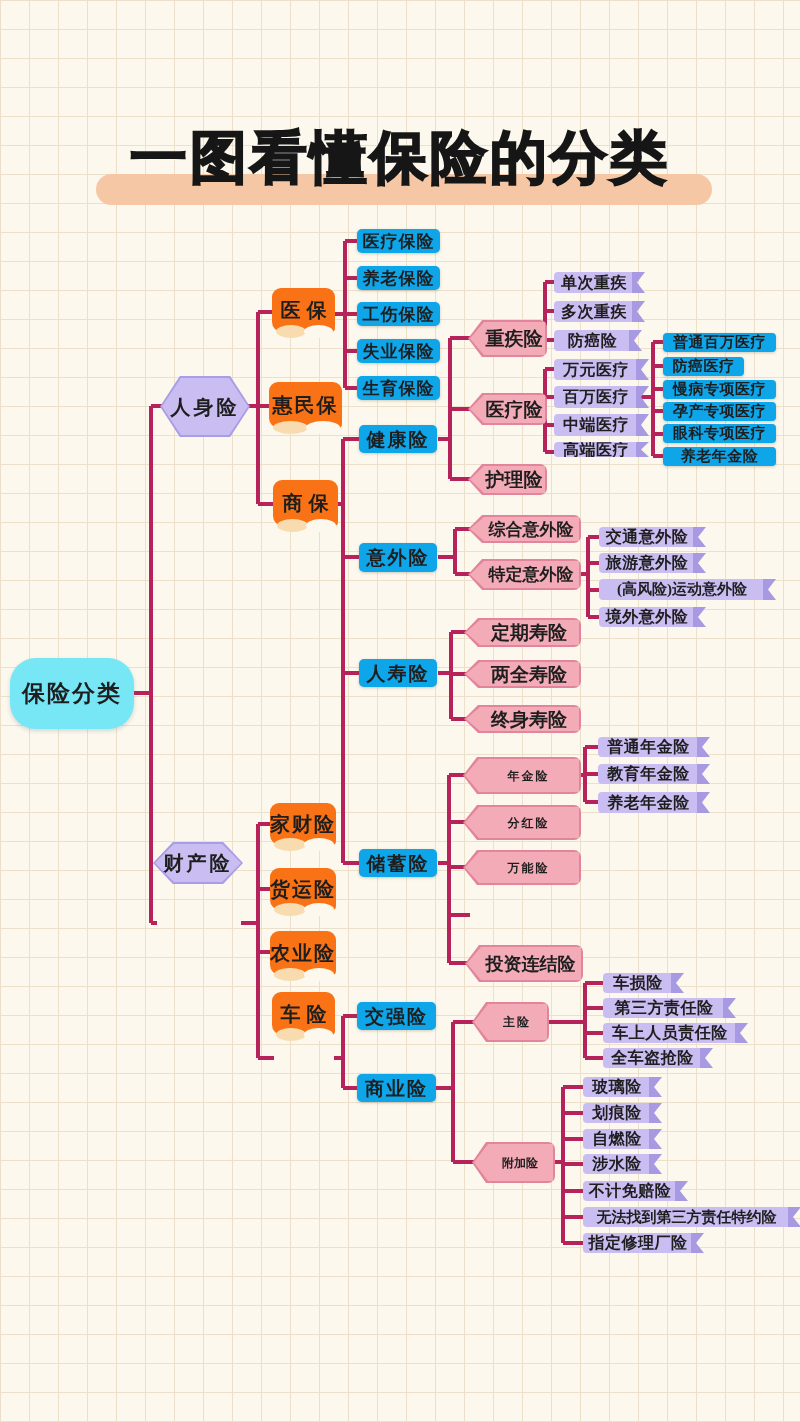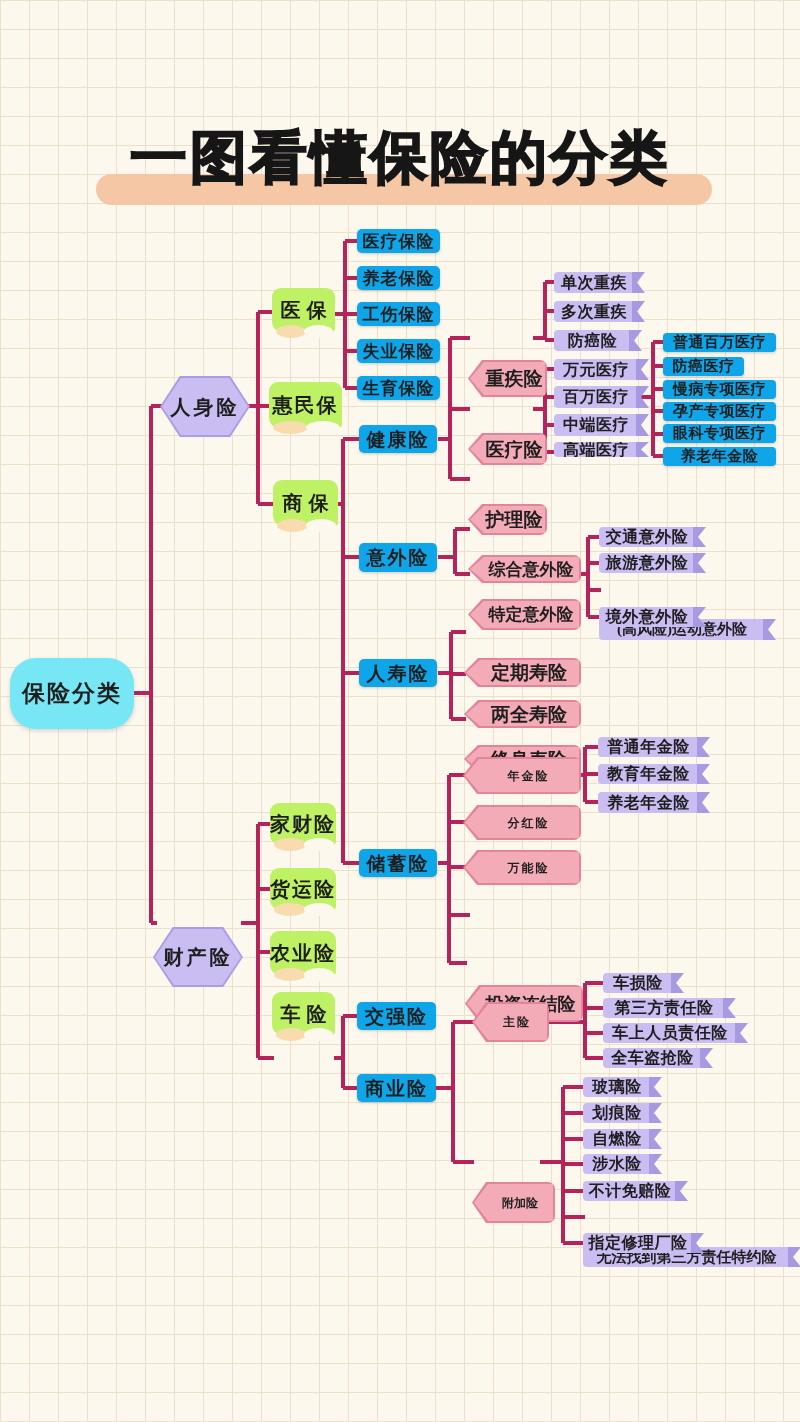--- a/index.html
+++ b/index.html
@@ -29,40 +29,40 @@
     font-weight:700;white-space:nowrap;letter-spacing:1px;line-height:1;}
   .node span{position:relative;z-index:2;}
   
   .root{background:#77e6f5;border-radius:26px;font-size:23px;letter-spacing:2px;
     box-shadow:0 2px 4px rgba(80,120,130,.25);}
   
   .hex{background:#ab9ce6;clip-path:polygon(22% 0,78% 0,100% 50%,78% 100%,22% 100%,0 50%);
     font-size:20px;letter-spacing:3px;}
   .hex::before{content:'';position:absolute;inset:2px;background:#c9bdf2;clip-path:inherit;}
   
-  .flag{background:#bef264;border-radius:9px 9px 4px 10px;font-size:20px;letter-spacing:2px;}
+  .flag{background:#f97316;border-radius:9px 9px 4px 10px;font-size:20px;letter-spacing:2px;}
   .flag::before{content:'';position:absolute;left:6%;bottom:-6px;width:48%;height:13px;
     background:#f8dcb0;border-radius:50%;}
   .flag::after{content:'';position:absolute;right:3%;bottom:-6px;width:46%;height:13px;
     background:#fcf8ee;border-radius:50%;z-index:1;}
   .wide{letter-spacing:6px;text-indent:6px;}
   
   .gbox{background:#0ea5e9;border-radius:5px;box-shadow:0 1px 3px rgba(110,95,70,.30);
     font-size:19px;letter-spacing:2px;}
   .gsm{font-size:17px;letter-spacing:1px;}
   .gxs{font-size:15px;letter-spacing:.5px;border-radius:4px;}
   
   .pink{background:#e2849b;clip-path:polygon(14px 0,100% 0,100% 100%,14px 100%,0 50%);
     border-radius:0 7px 7px 0;padding-left:13px;font-size:19px;}
   .pink::before{content:'';position:absolute;inset:2px;background:#f4abb8;clip-path:inherit;}
   
   .ribbon{background:linear-gradient(90deg,#cabdf2 0,#cabdf2 calc(100% - 13px),#a79ae2 calc(100% - 13px));
     clip-path:polygon(0 0,100% 0,calc(100% - 8px) 50%,100% 100%,0 100%);
     border-radius:4px 0 0 4px;padding-right:11px;font-size:16px;letter-spacing:.5px;}
-  .tight{letter-spacing:0 !important;margin-top:40px;}
+  .tight{letter-spacing:0 !important;}
   .s15{font-size:15px;} .s17{font-size:17px;} .s18{font-size:18px;}
   .s20{font-size:12px;letter-spacing:2px;}
 </style>
 </head>
 <body>
 
 <div class="stage">
 
   <div class="title-bar"></div>
   <div class="title">一图看懂保险的分类</div>
@@ -87,21 +87,21 @@
     <path d="M535 1022 H585 M585 983 V1058 M585 983 H605 M585 1008 H605 M585 1033 H605 M585 1058 H605"></path>
     <path d="M540 1162 H563 M563 1087 V1243 M563 1087 H585 M563 1113 H585 M563 1139 H585 M563 1164 H585 M563 1191 H585 M563 1217 H585 M563 1243 H585"></path>
   </svg>
 
   <div class="node root" style="left:10px;top:658px;width:124px;height:71px">
       <span>保险分类</span>
     </div>
   <div class="node hex" style="left:160px;top:376px;width:90px;height:61px">
       <span>人身险</span>
     </div>
-  <div class="node hex" style="left:153px;top:927px;width:90px;height:60px">
+  <div class="node hex" style="left:153px;top:842px;width:90px;height:42px">
       <span>财产险</span>
     </div>
 
   <div class="node flag wide" style="left:272px;top:288px;width:63px;height:44px">
       <span>医保</span>
     </div>
   <div class="node flag" style="left:269px;top:382px;width:73px;height:46px">
       <span>惠民保</span>
     </div>
   <div class="node flag wide" style="left:273px;top:480px;width:65px;height:46px">

